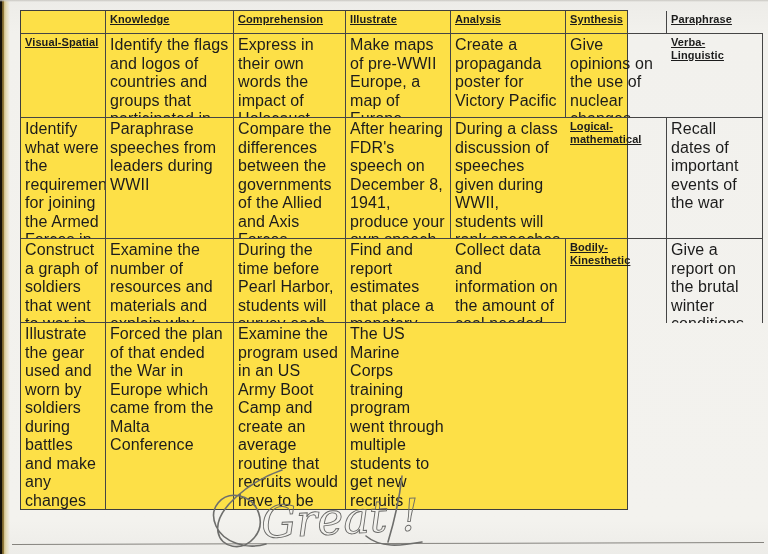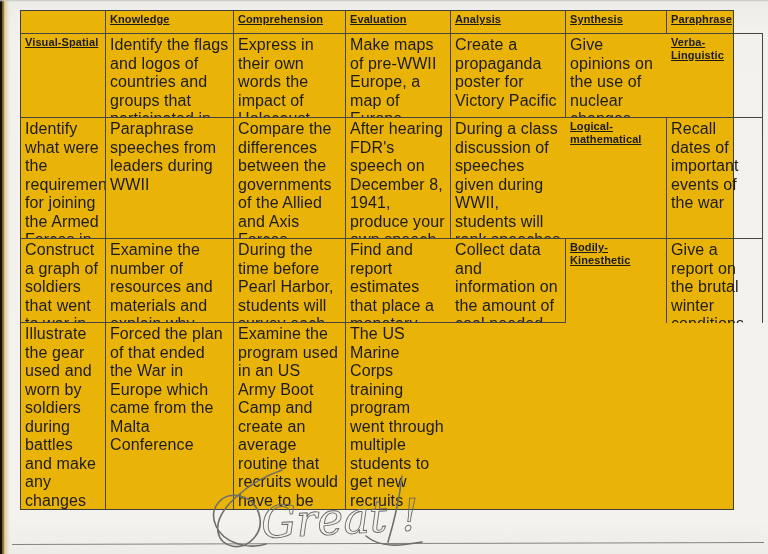--- a/index.html
+++ b/index.html
@@ -19,26 +19,26 @@
       #6f5a26 2px, #9c8440 4px,
       #cdbd86 4px, #e3d9b4 6px,
       rgba(240,238,232,0) 10px);
   }
   .scan-edge-top {
     position: absolute; left: 0; top: 0; width: 768px; height: 2px;
     background: linear-gradient(to bottom, #c9c7c2, rgba(240,238,232,0));
   }
   .matrix {
     position: absolute; left: 20px; top: 10px;
-    width: 714px;
+    width: 608px;
     display: grid;
     grid-template-columns: 85px 128px 112px 105px 115px 101px 96px;
     grid-template-rows: 23px 84px 121px 84px 186px;
     border: 1px solid #3e3e3e;
-    background: #eab308;
+    background: #fde047;
   }
   .cell {
     border-right: 1px solid #454545;
     border-bottom: 1px solid #454545;
     padding: 2px 4px 2px 4px;
     font-size: 16px;
     line-height: 1.16;
     overflow: hidden;
     letter-spacing: 0.1px;
   }
@@ -70,21 +70,21 @@
 <body>
 
 <div class="scan-edge-left"></div>
 <div class="scan-edge-top"></div>
 
 <div class="matrix">
 
   <div class="cell hdr"></div>
   <div class="cell hdr">Knowledge</div>
   <div class="cell hdr">Comprehension</div>
-  <div class="cell hdr">Evaluation</div>
+  <div class="cell hdr">Illustrate</div>
   <div class="cell hdr">Analysis</div>
   <div class="cell hdr">Synthesis</div>
   <div class="cell hdr last-col">Paraphrase</div>
 
   <div class="cell rowlbl">Visual-Spatial</div>
   <div class="cell">Identify the flags and logos of countries and groups that participated in WWII</div>
   <div class="cell">Express in their own words the impact of Holocaust</div>
   <div class="cell">Make maps of pre-WWII Europe, a map of Europe showing important locations during the war, and post-WWII Europe</div>
   <div class="cell">Create a propaganda poster for Victory Pacific</div>
   <div class="cell last-col">Give opinions on the use of nuclear changes based from pictures of their destruction</div>

